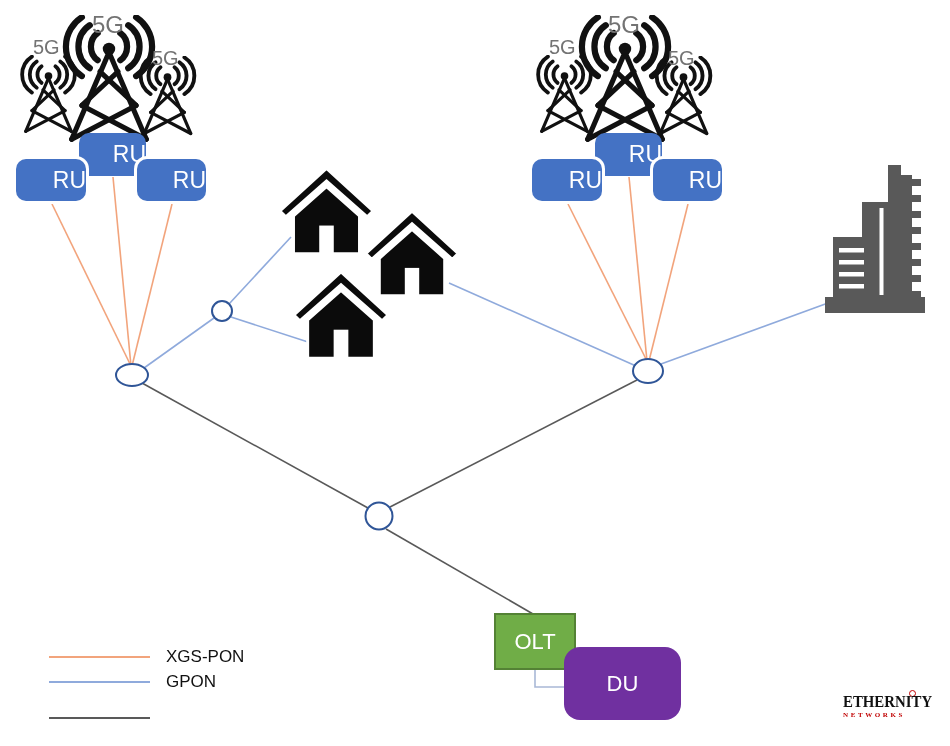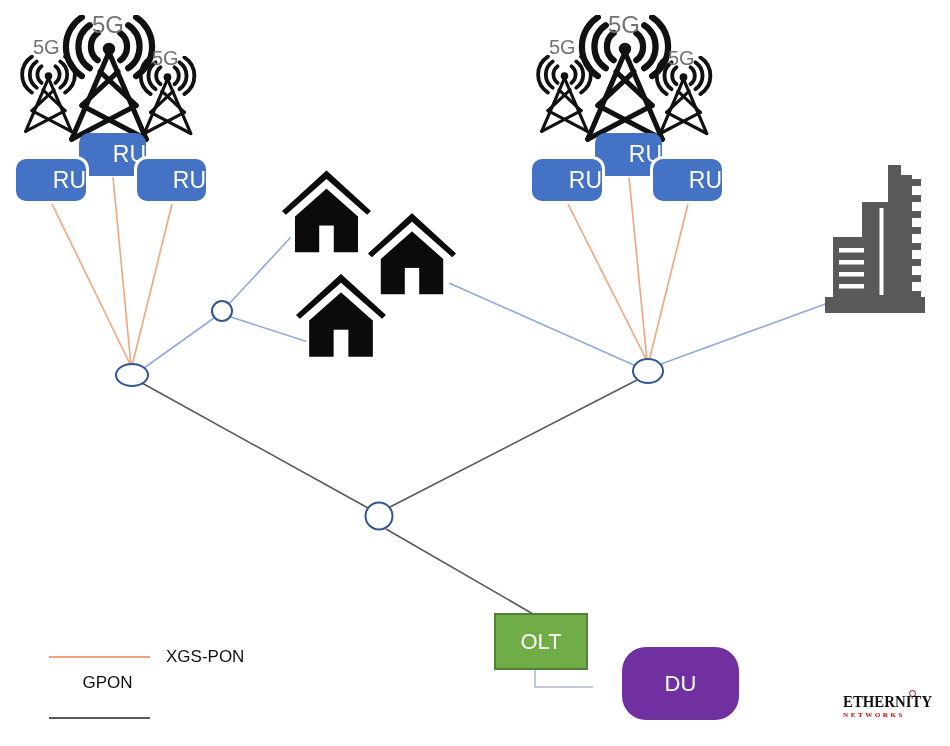--- a/index.html
+++ b/index.html
@@ -12,25 +12,25 @@
   .wdm{stroke:var(--c-wdm_pon);stroke-width:1.6;}
   .conn{stroke:var(--c-connector);stroke-width:1.6;fill:none;}
   .node{fill:#fff;stroke:var(--c-node_stroke);stroke-width:2;}
   .cluster{position:absolute;width:230px;height:210px;}
   .tower{position:absolute;}
   .fiveg{position:absolute;color:#737373;font-weight:500;line-height:1;}
   .ru{position:absolute;background:var(--c-ru);color:#fff;border-radius:10px;
       display:flex;align-items:center;justify-content:flex-end;font-size:23px;
       box-shadow:0 0 0 3px #fff;}
   .ru.mid{box-shadow:none;}
-  .olt{position:absolute;left:494px;top:613px;width:94px;height:57px;background:var(--c-olt);
+  .olt{position:absolute;left:494px;top:613px;width:82px;height:57px;background:var(--c-olt);
        border:2px solid var(--c-olt_border);box-sizing:border-box;display:flex;align-items:center;
        justify-content:center;color:#fff;font-size:22px;}
-  .du{position:absolute;left:622px;top:647px;width:117px;height:73px;background:var(--c-du);
-      border-radius:24px;display:flex;align-items:center;justify-content:center;color:#fff;font-size:22px;text-align:center;}
+  .du{position:absolute;left:564px;top:647px;width:117px;height:73px;background:var(--c-du);
+      border-radius:16px;display:flex;align-items:center;justify-content:center;color:#fff;font-size:22px;text-align:center;}
   .legend-row{position:absolute;left:49px;height:18px;display:flex;align-items:center;}
   .legend-swatch{width:101px;height:2px;}
   .legend-label{margin-left:16px;font-size:17px;color:#111;white-space:nowrap;}
   .logo{position:absolute;left:843px;top:694px;width:95px;font-family:Liberation Serif, serif;}
   .logo-name{font-size:16.5px;font-weight:700;color:#111;letter-spacing:0px;
              transform:scaleX(0.9);transform-origin:left;white-space:nowrap;line-height:1;}
   .logo-ring{position:absolute;left:66px;top:-4px;width:5px;height:5px;border:1.5px solid var(--c-logo_red);
              border-radius:50%;}
   .logo-sub{font-size:7px;font-weight:700;color:var(--c-logo_red);letter-spacing:2.6px;line-height:1;
             margin-top:1px;white-space:nowrap;}
@@ -193,21 +193,21 @@
     </div>
   <div class="du">
       <span>DU</span>
     </div>
 
   
   <div class="legend-row" style="top:637px;margin-top:11px;">
     <div class="legend-swatch" style="background: rgb(242, 164, 124);"></div>
     <span class="legend-label">XGS-PON</span>
   </div>
-  <div class="legend-row" style="top:673px;flex-direction:column;">
+  <div class="legend-row" style="top:673px;">
     <div class="legend-swatch" style="background: rgb(143, 170, 220);"></div>
     <span class="legend-label">GPON</span>
   </div>
   <div class="legend-row" style="top:709px;">
     <div class="legend-swatch" style="background: rgb(89, 89, 89);"></div>
   </div>
 
   
   <div class="logo">
     <div class="logo-ring"></div>

